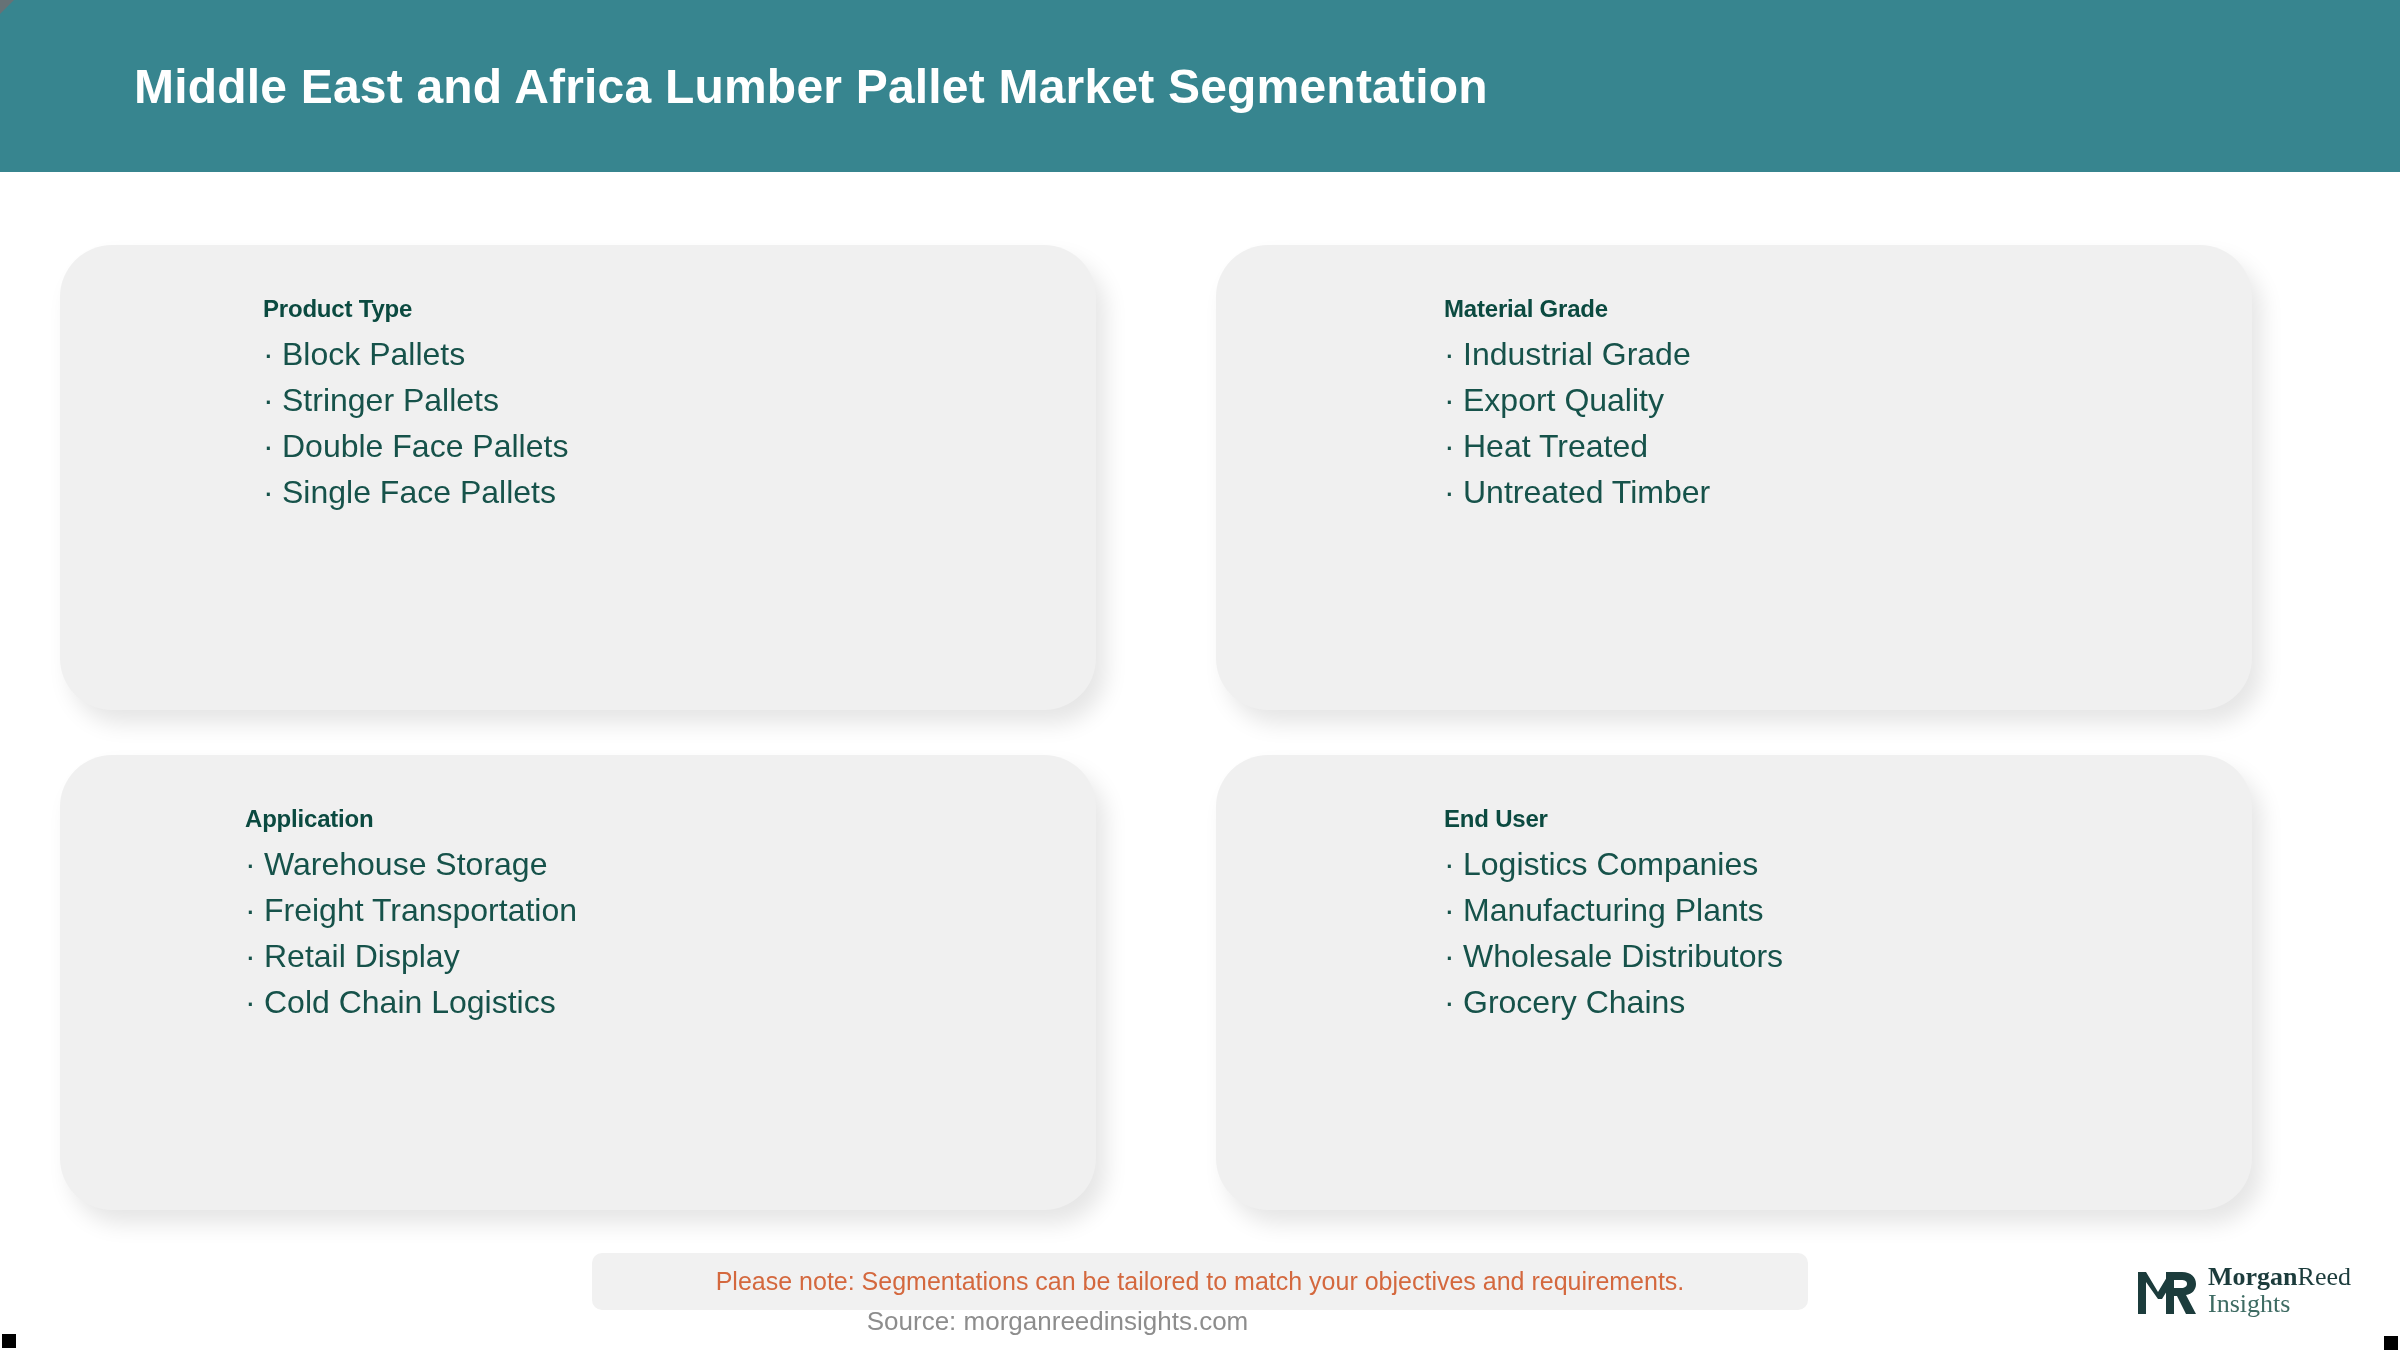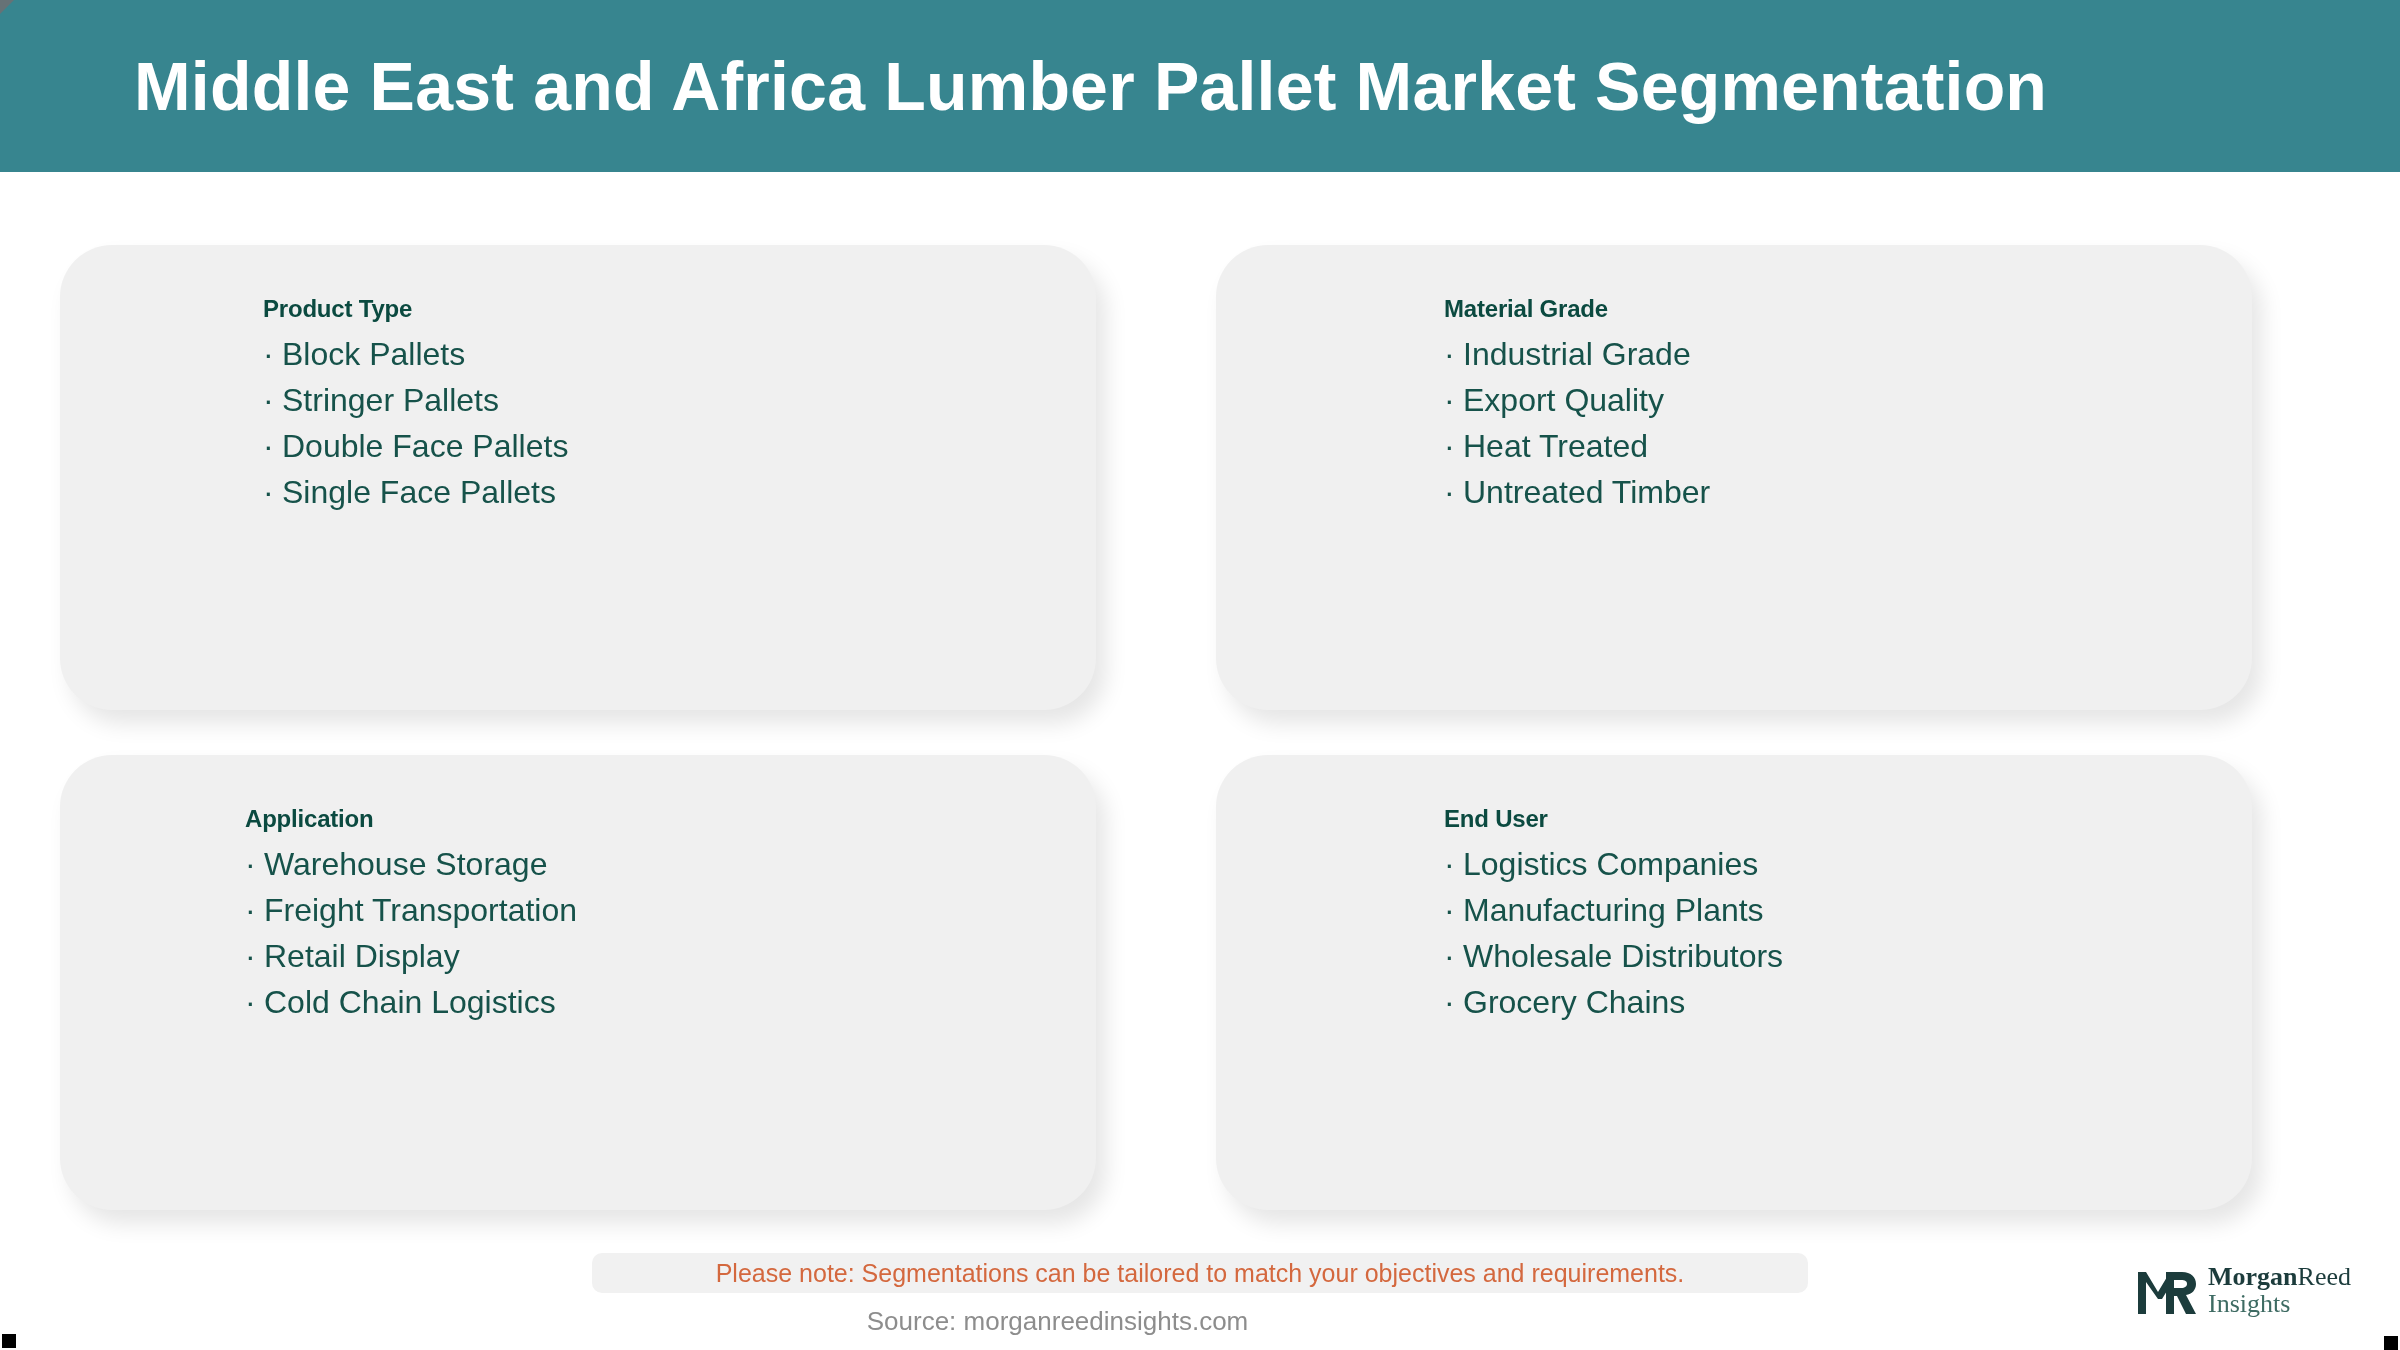--- a/index.html
+++ b/index.html
@@ -37,21 +37,21 @@
     opacity: .85;
   }
   .header-title {
     position: absolute;
     left: 134px;
     top: 0;
     height: 172px;
     display: flex;
     align-items: center;
     color: #ffffff;
-    font-size: 68px;
+    font-size: 48px;
     font-weight: 700;
     letter-spacing: .2px;
     white-space: nowrap;
   }
 
   
   .cards {
     position: absolute;
     left: 60px;
     top: 245px;
@@ -109,21 +109,21 @@
   .card.c2 .card-inner { left: 228px; top: 50px; }
   .card.c3 .card-inner { left: 185px; top: 50px; }
   .card.c4 .card-inner { left: 228px; top: 50px; }
 
   
   .note-pill {
     position: absolute;
     left: 592px;
     top: 1253px;
     width: 1216px;
-    height: 40px;
+    height: 57px;
     background: #f1f1f1;
     border-radius: 10px;
     display: flex;
     align-items: center;
     justify-content: center;
   }
   .note-text {
     color: #d4683e;
     font-size: 25px;
     font-weight: 400;

